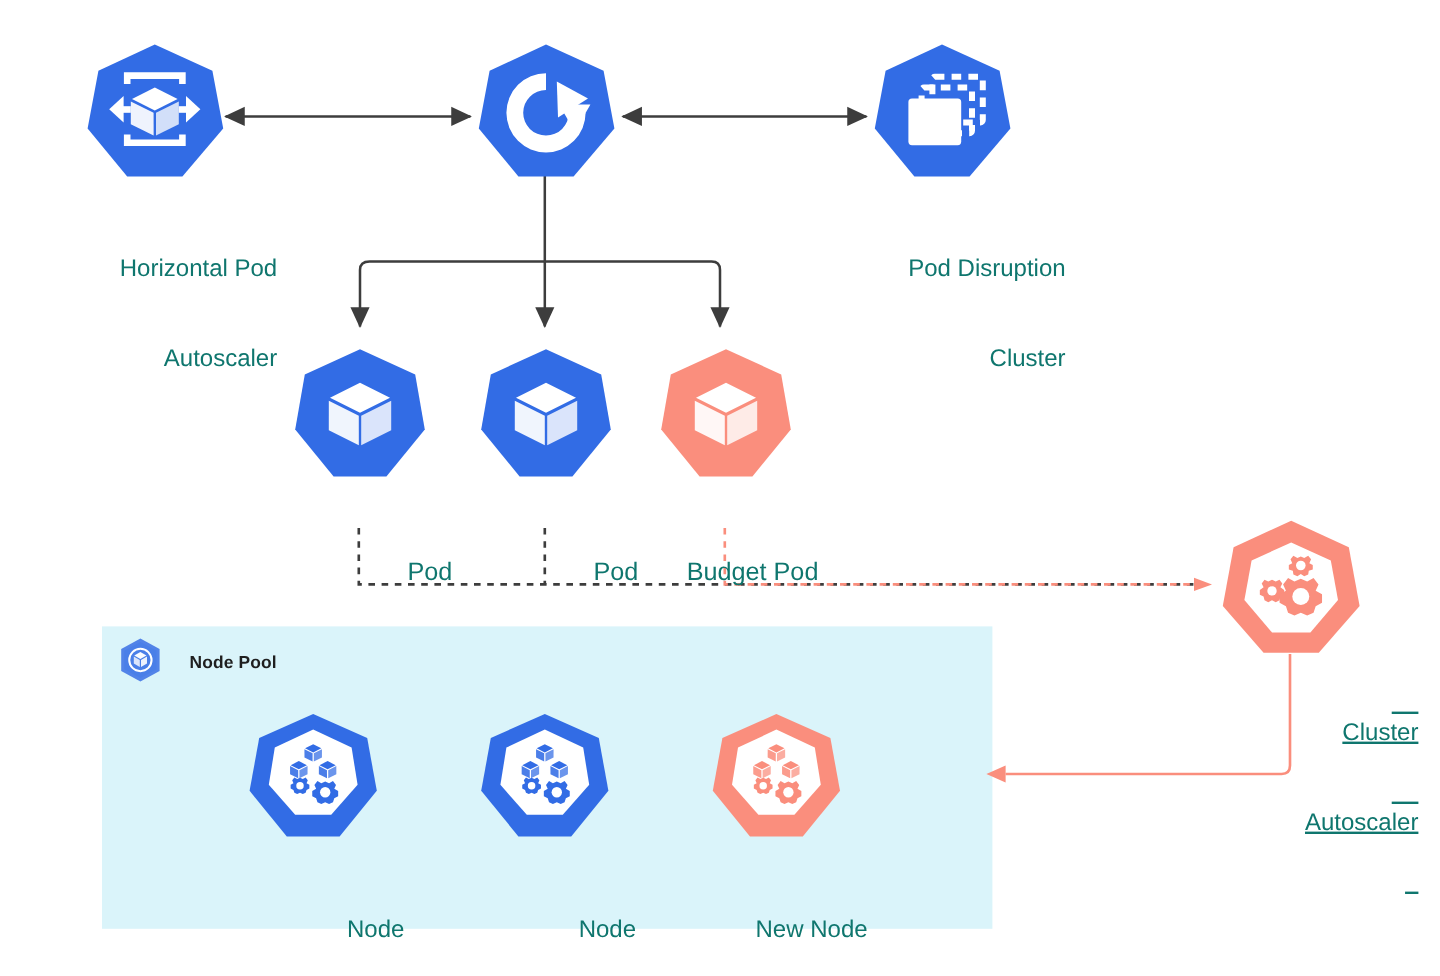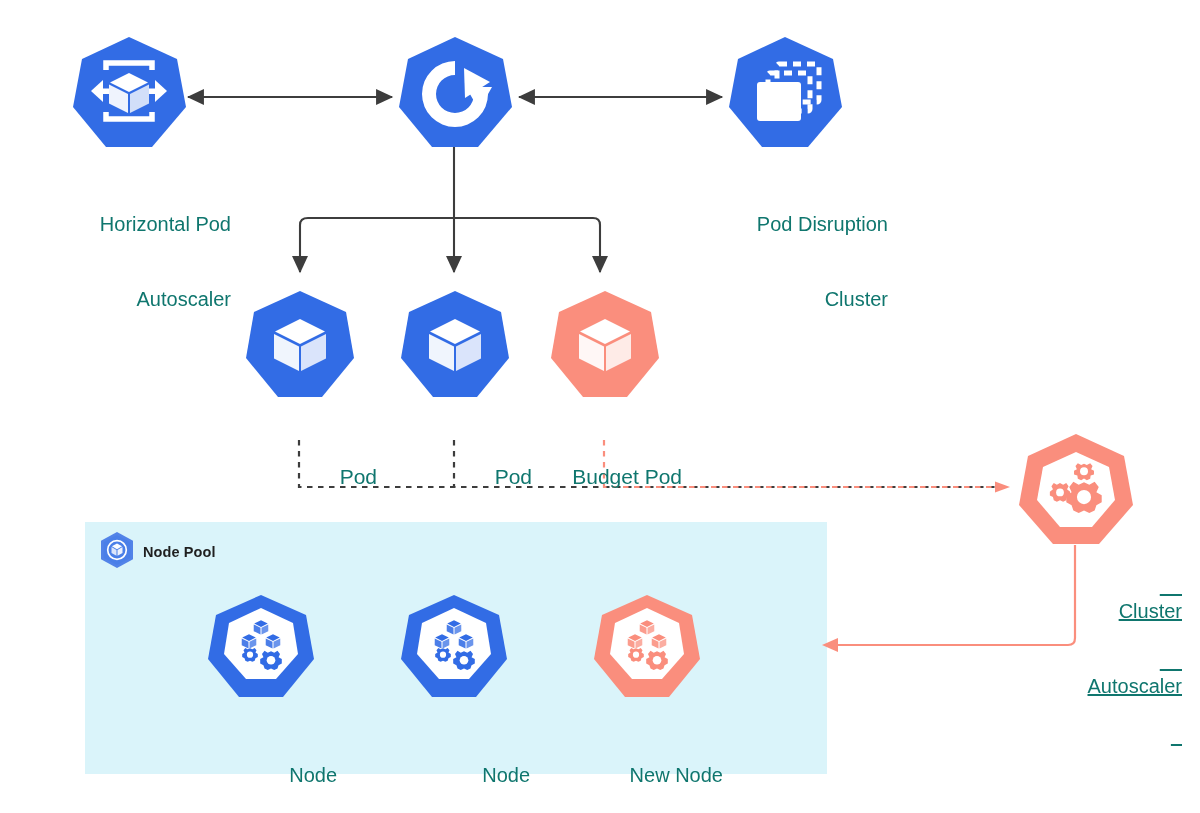--- a/index.html
+++ b/index.html
@@ -31,21 +31,21 @@
     width: 742px;
     height: 252px;
     background: #DAF4FA;
   }
   .np-header {
     position: absolute;
     left: 99px;
     top: 531px;
     display: flex;
     align-items: center;
-    gap: 8px;
+    gap: 23px;
   }
   .np-title {
     font-size: 14.5px;
     font-weight: bold;
     color: #1f1f1f;
     letter-spacing: 0.1px;
     white-space: nowrap;
   }
   .shape {
     position: absolute;

